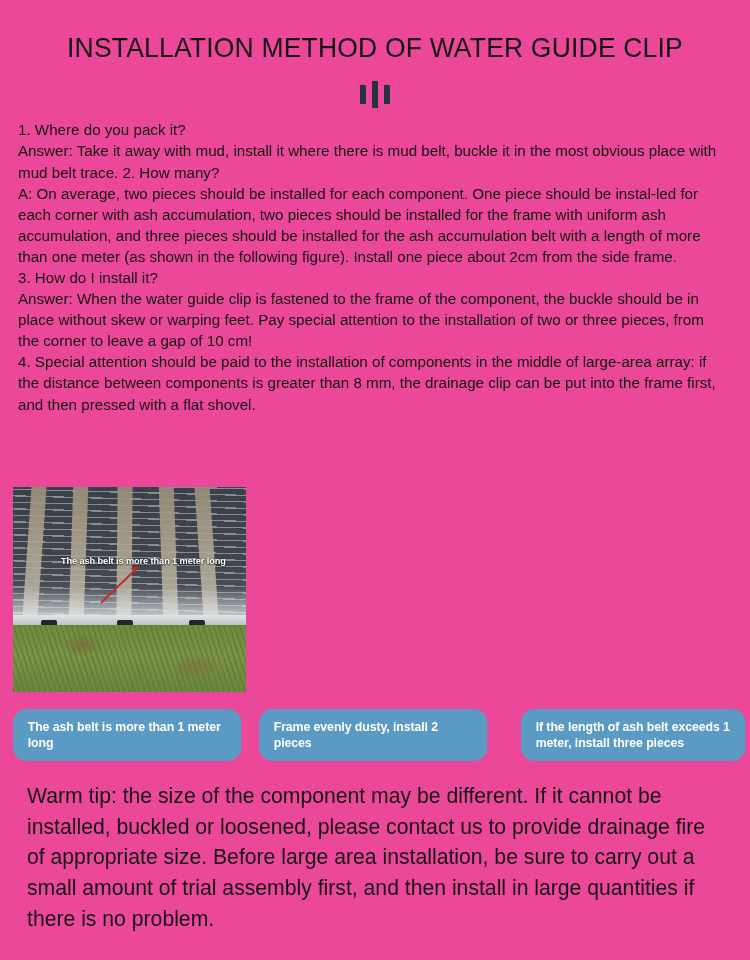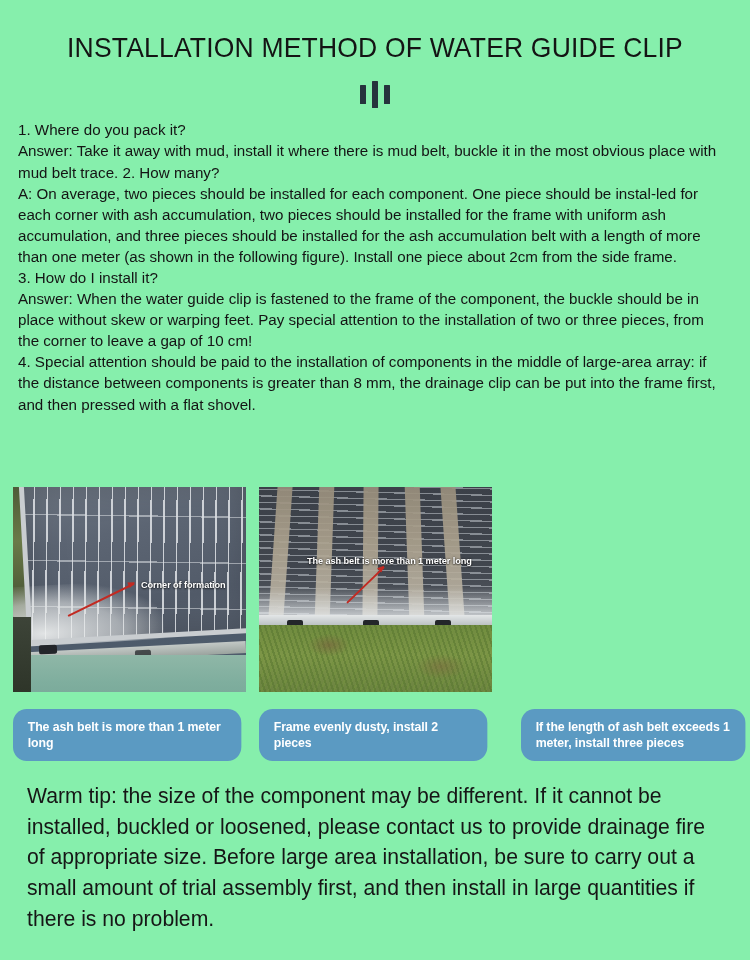--- a/index.html
+++ b/index.html
@@ -12,21 +12,21 @@
     height: 960px;
     font-family: "Liberation Sans", sans-serif;
     color: #111111;
     overflow: hidden;
     position: relative;
   }
   .page {
     width: 750px;
     height: 960px;
     position: relative;
-    background: #86efac;
+    background: #ec4899;
     box-sizing: border-box;
   }
 
   
   .title {
     text-align: center;
     font-size: 28.5px;
     letter-spacing: 0.2px;
     font-weight: 400;
     color: #141414;
@@ -315,37 +315,20 @@
     <p>1. Where do you pack it?</p>
     <p>Answer: Take it away with mud, install it where there is mud belt, buckle it in the most obvious place with mud belt trace. 2. How many?</p>
     <p>A: On average, two pieces should be installed for each component. One piece should be instal-led for each corner with ash accumulation, two pieces should be installed for the frame with uniform ash accumulation, and three pieces should be installed for the ash accumulation belt with a length of more than one meter (as shown in the following figure). Install one piece about 2cm from the side frame.</p>
     <p>3. How do I install it?</p>
     <p>Answer: When the water guide clip is fastened to the frame of the component, the buckle should be in place without skew or warping feet. Pay special attention to the installation of two or three pieces, from the corner to leave a gap of 10 cm!</p>
     <p>4. Special attention should be paid to the installation of components in the middle of large-area array: if the distance between components is greater than 8 mm, the drainage clip can be put into the frame first, and then pressed with a flat shovel.</p>
   </div>
 
   <div class="photos">
 
-    <div class="photo">
-      <div class="p1-sky"></div>
-      <div class="p1-grass"></div>
-      <div class="p1-panel">
-        <div class="p1-cells"></div>
-        <div class="p1-cells2"></div>
-      </div>
-      <div class="p1-dust"></div>
-      <div class="p1-frame"></div>
-      <div class="p1-roofedge"></div>
-      <div class="p1-clip"></div>
-      <div class="p1-clip2"></div>
-      <div class="p1-left-dark"></div>
-      <div class="p1-roof"></div>
-      <div class="arrow" style="left:55px; top:128px; width:74px; transform: rotate(-26deg);"></div>
-      <div class="callout" style="left:128px; top:92px;">Corner of formation</div>
-    </div>
 
 
     <div class="photo">
       <div class="p3-panel"></div>
       <div class="p3-rows"></div>
       <div class="p3-belt" style="left:14px;  transform: rotate(4deg);"></div>
       <div class="p3-belt" style="left:58px;  transform: rotate(2deg);"></div>
       <div class="p3-belt" style="left:104px; transform: rotate(0.5deg);"></div>
       <div class="p3-belt" style="left:148px; transform: rotate(-2deg);"></div>
       <div class="p3-belt" style="left:186px; transform: rotate(-4deg);"></div>

